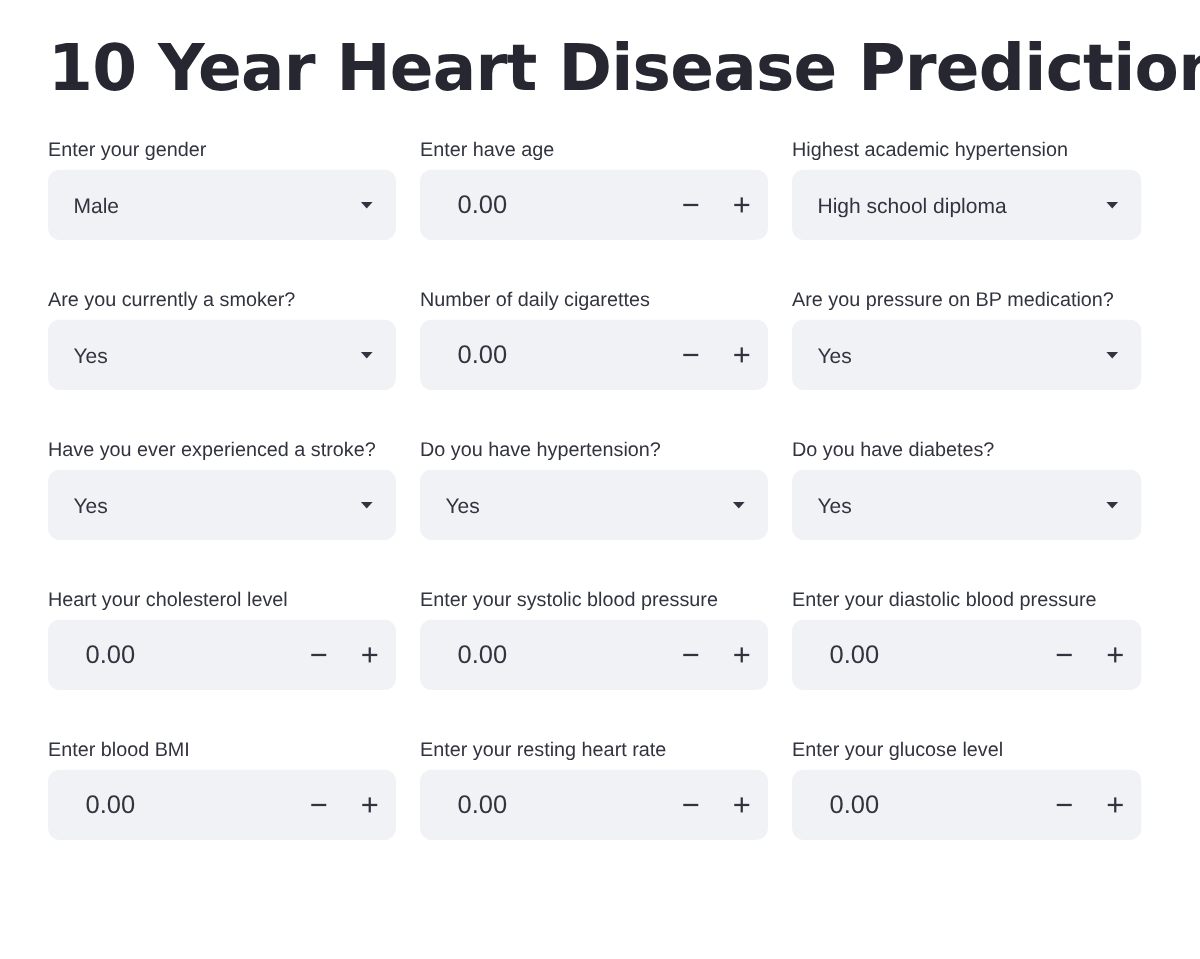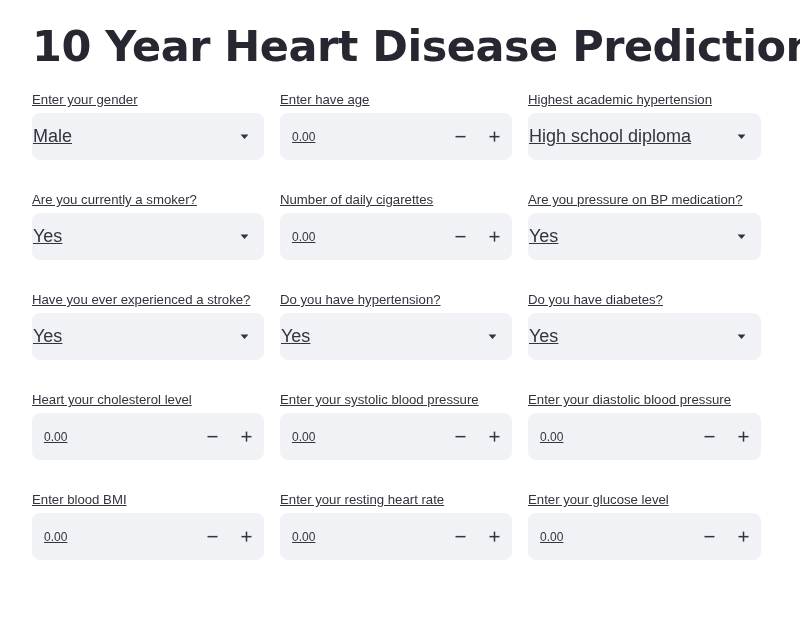--- a/index.html
+++ b/index.html
@@ -42,21 +42,20 @@
     margin-top: 17px;
   }
   .form-row {
     display: flex;
     gap: 16px;
     height: 100px;
   }
   .form-col {
     width: 232px;
     flex: 0 0 232px;
-    text-decoration: underline;
   }
 
   .field-label {
     font-size: 13.2px;
     line-height: 17px;
     color: #31333f;
     margin-bottom: 5px;
     white-space: nowrap;
     height: 17px;
   }
@@ -68,42 +67,43 @@
     background: #f0f2f6;
     border-radius: 8px;
     border: 1px solid transparent;
     box-sizing: border-box;
     display: flex;
     align-items: center;
   }
 
   
   .select-value {
-    font-size: 18px;
-    color: #31333f;
+    font-size: 14px;
+    color: #31333f;
+    padding-left: 16px;
     flex: 1 1 auto;
     overflow: hidden;
     white-space: nowrap;
     text-overflow: ellipsis;
   }
   .caret-icon {
     flex: 0 0 auto;
     width: 26px;
     display: flex;
     align-items: center;
     justify-content: center;
     margin-right: 6px;
   }
   .caret-icon svg { display: block; }
 
   
   .number-value {
-    font-size: 12px;
-    color: #31333f;
-    padding-left: 11px;
+    font-size: 17px;
+    color: #31333f;
+    padding-left: 24px;
     flex: 1 1 auto;
     white-space: nowrap;
   }
   .stepper {
     flex: 0 0 auto;
     display: flex;
     align-items: center;
     height: 100%;
   }
   .step-btn {

